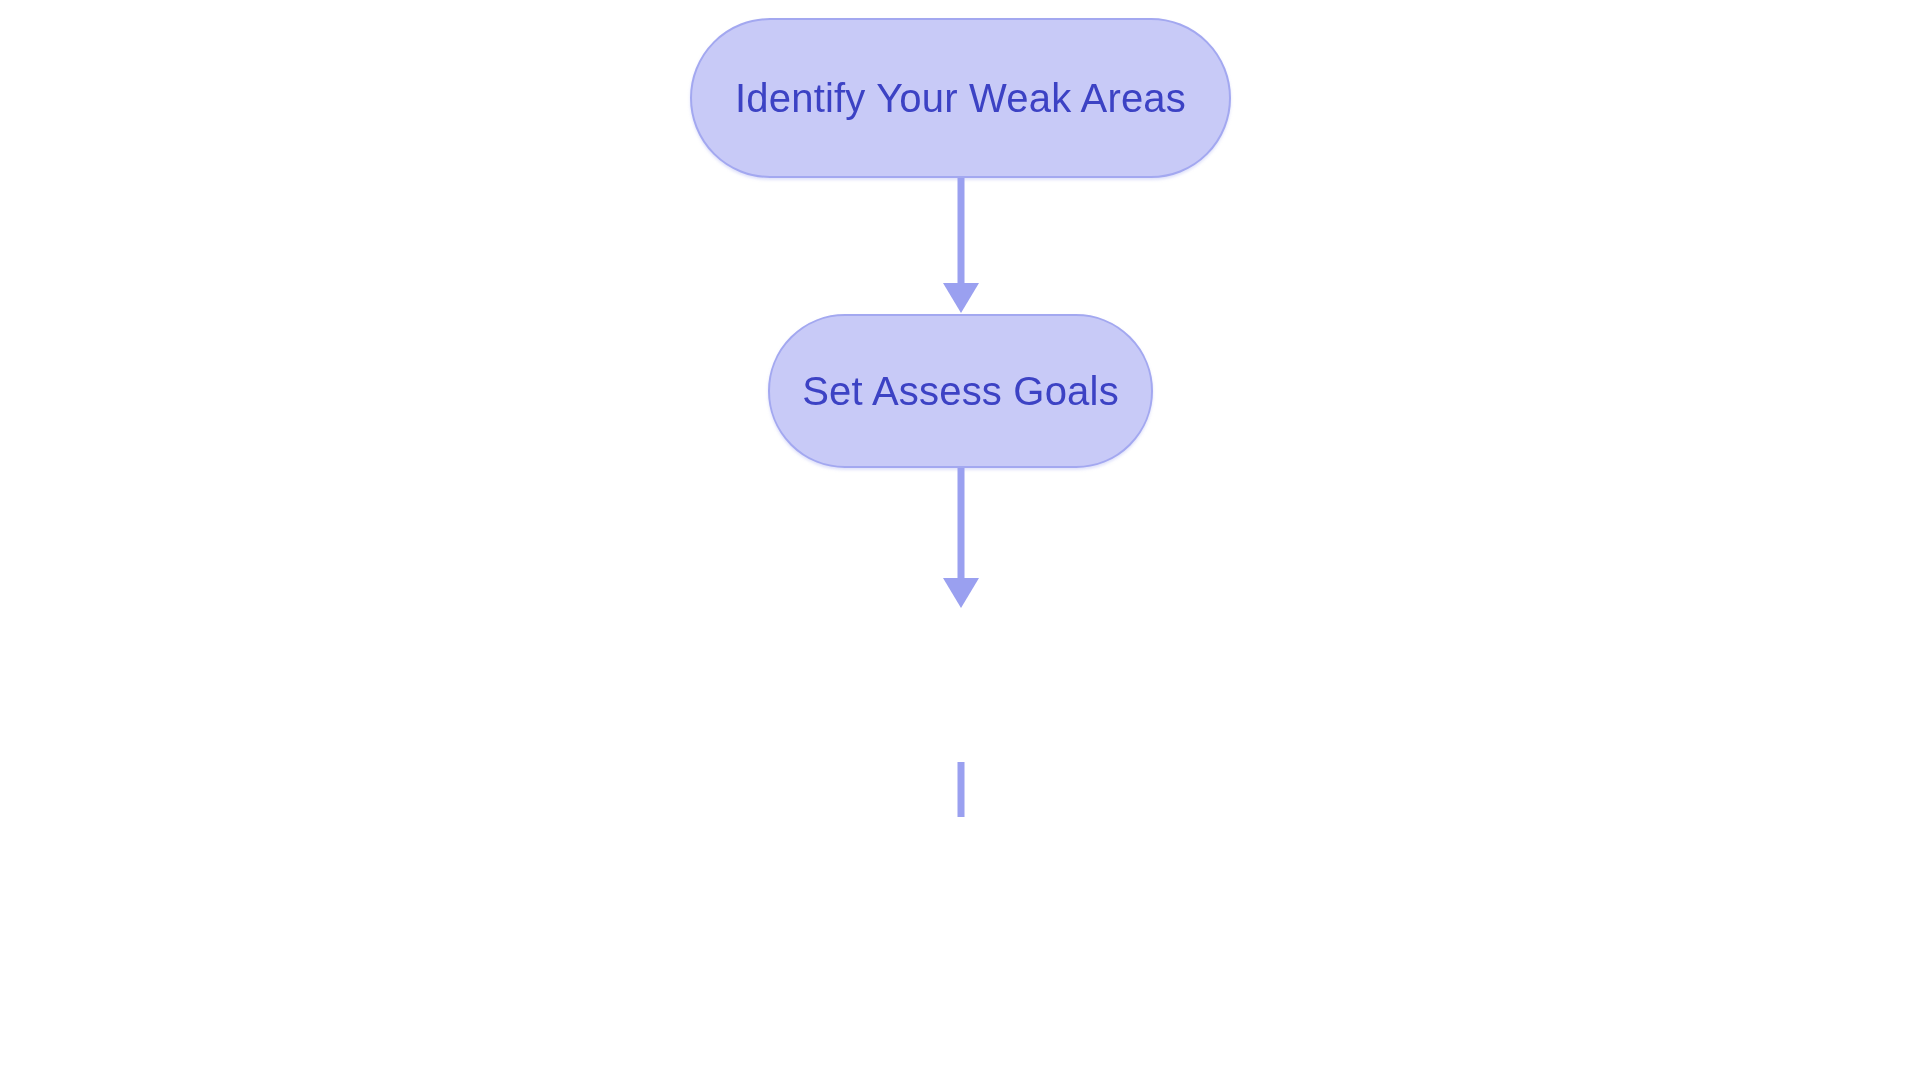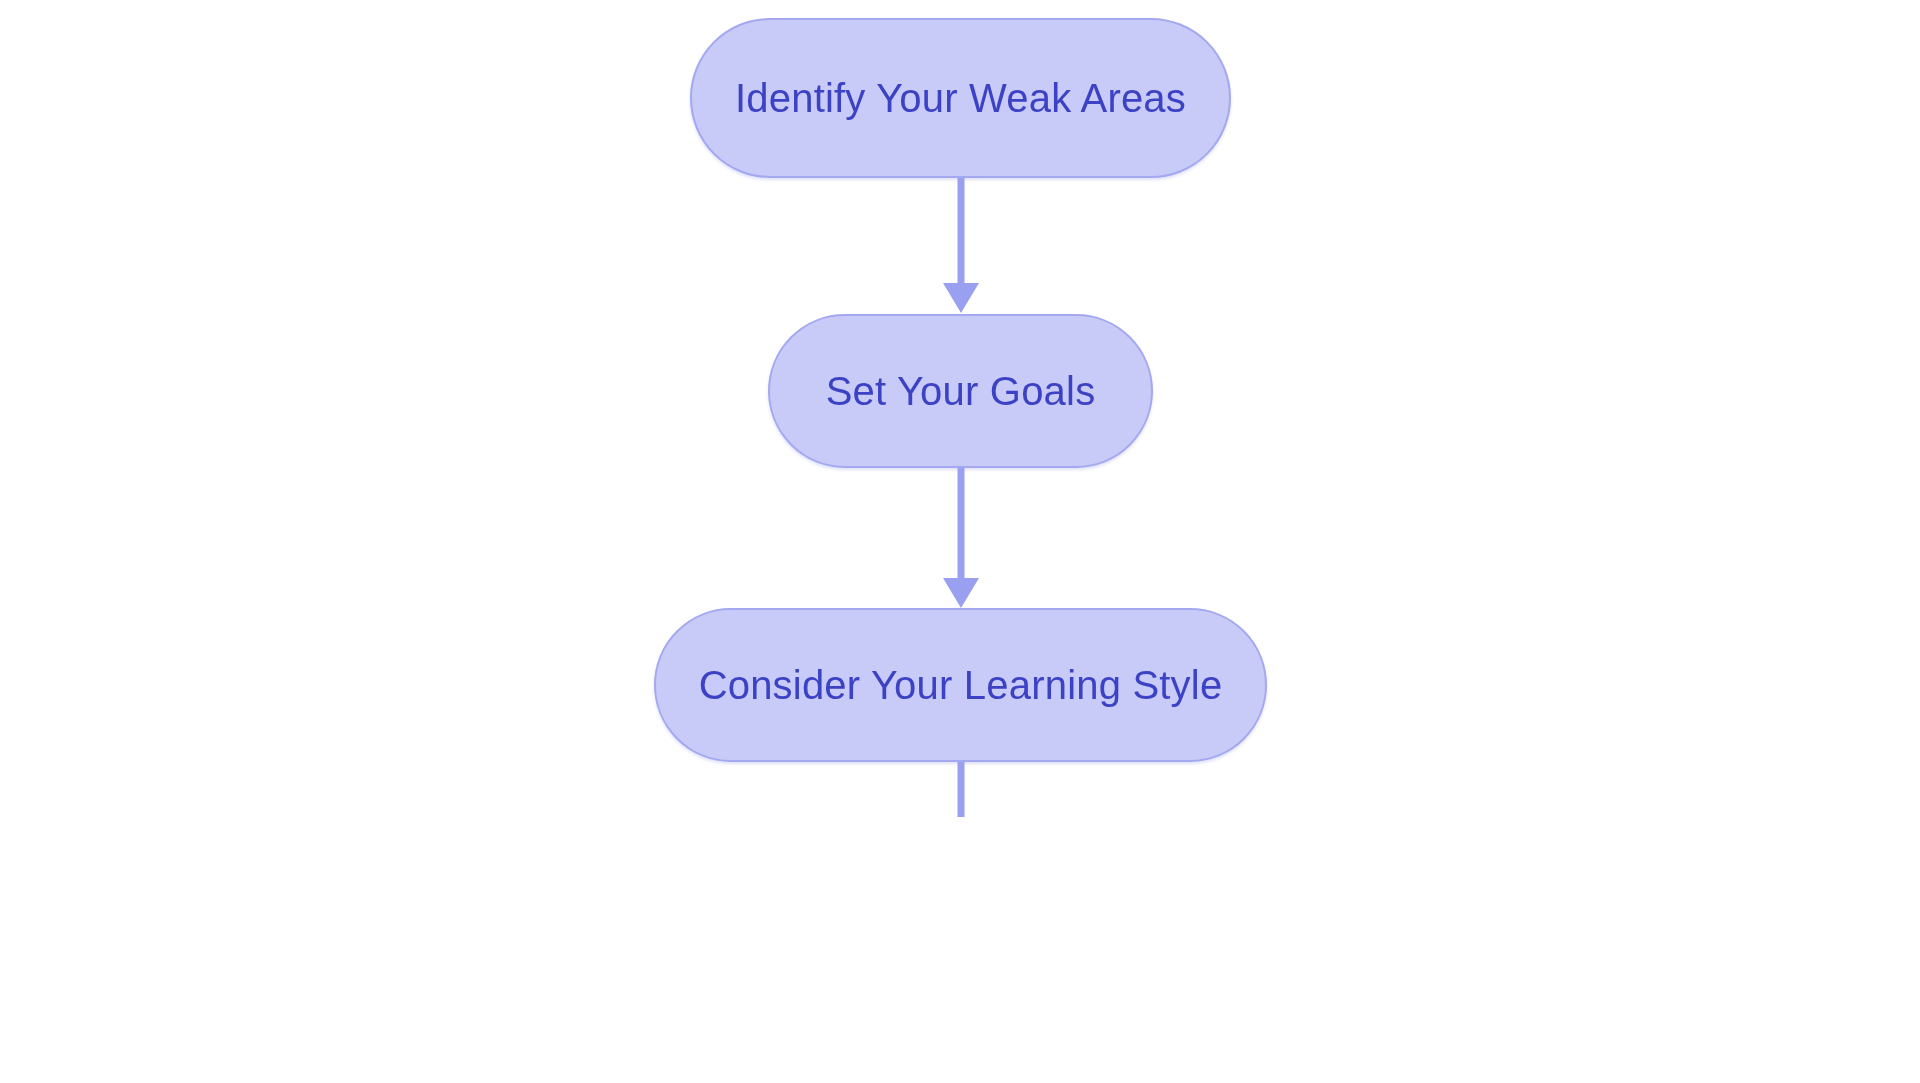--- a/index.html
+++ b/index.html
@@ -84,31 +84,28 @@
   <div class="node" id="node-0">
     <span class="node-label">Identify Your Weak Areas</span>
   </div>
 
   <div class="arrow" id="arrow-0">
     <div class="arrow-shaft"></div>
     <div class="arrow-head"></div>
   </div>
 
   <div class="node" id="node-1">
-    <span class="node-label">Set Your Goals</span>
+    <span class="node-label">Set Assess Goals</span>
   </div>
 
   <div class="arrow" id="arrow-1">
     <div class="arrow-shaft"></div>
     <div class="arrow-head"></div>
   </div>
 
-  <div class="node" id="node-2">
-    <span class="node-label">Consider Your Learning Style</span>
-  </div>
 
   <div class="arrow" id="arrow-2">
     <div class="arrow-shaft"></div>
     <div class="arrow-head"></div>
   </div>
 
 
 </div>
 
 </body></html>

